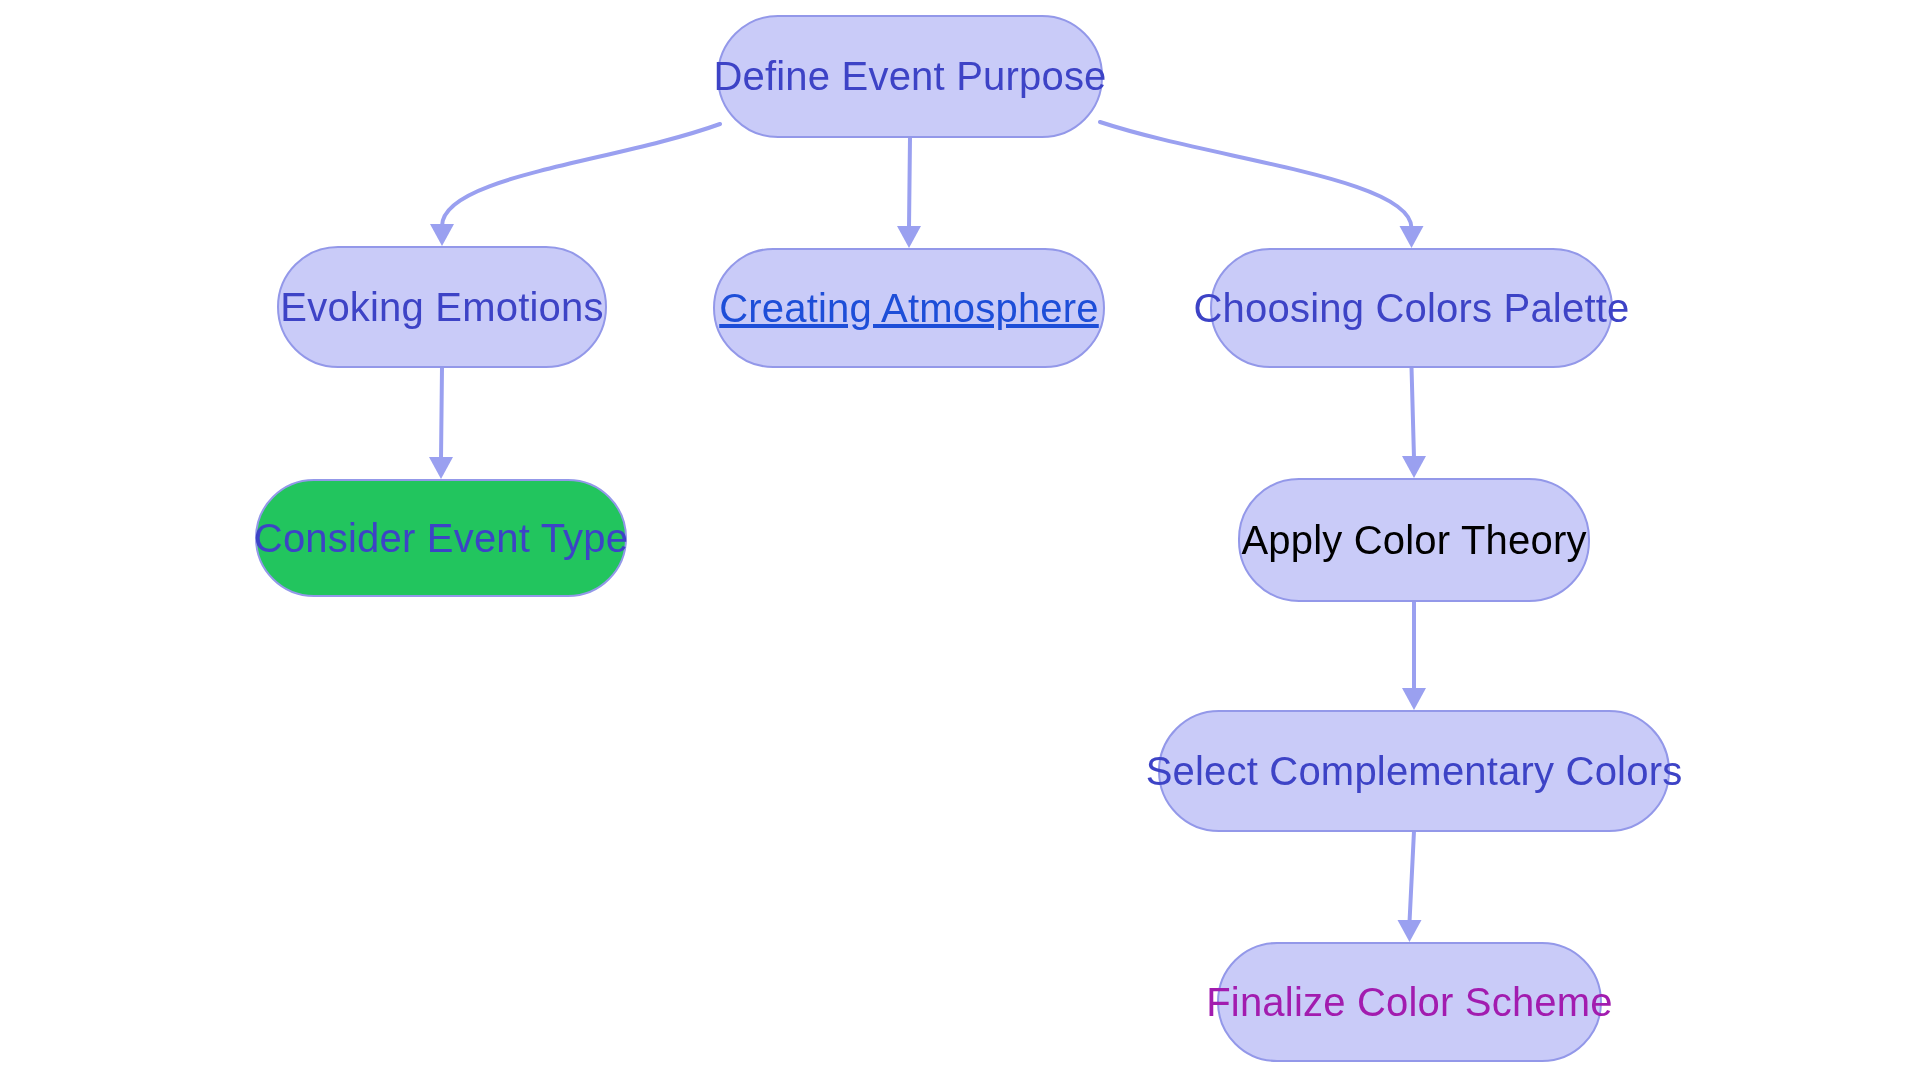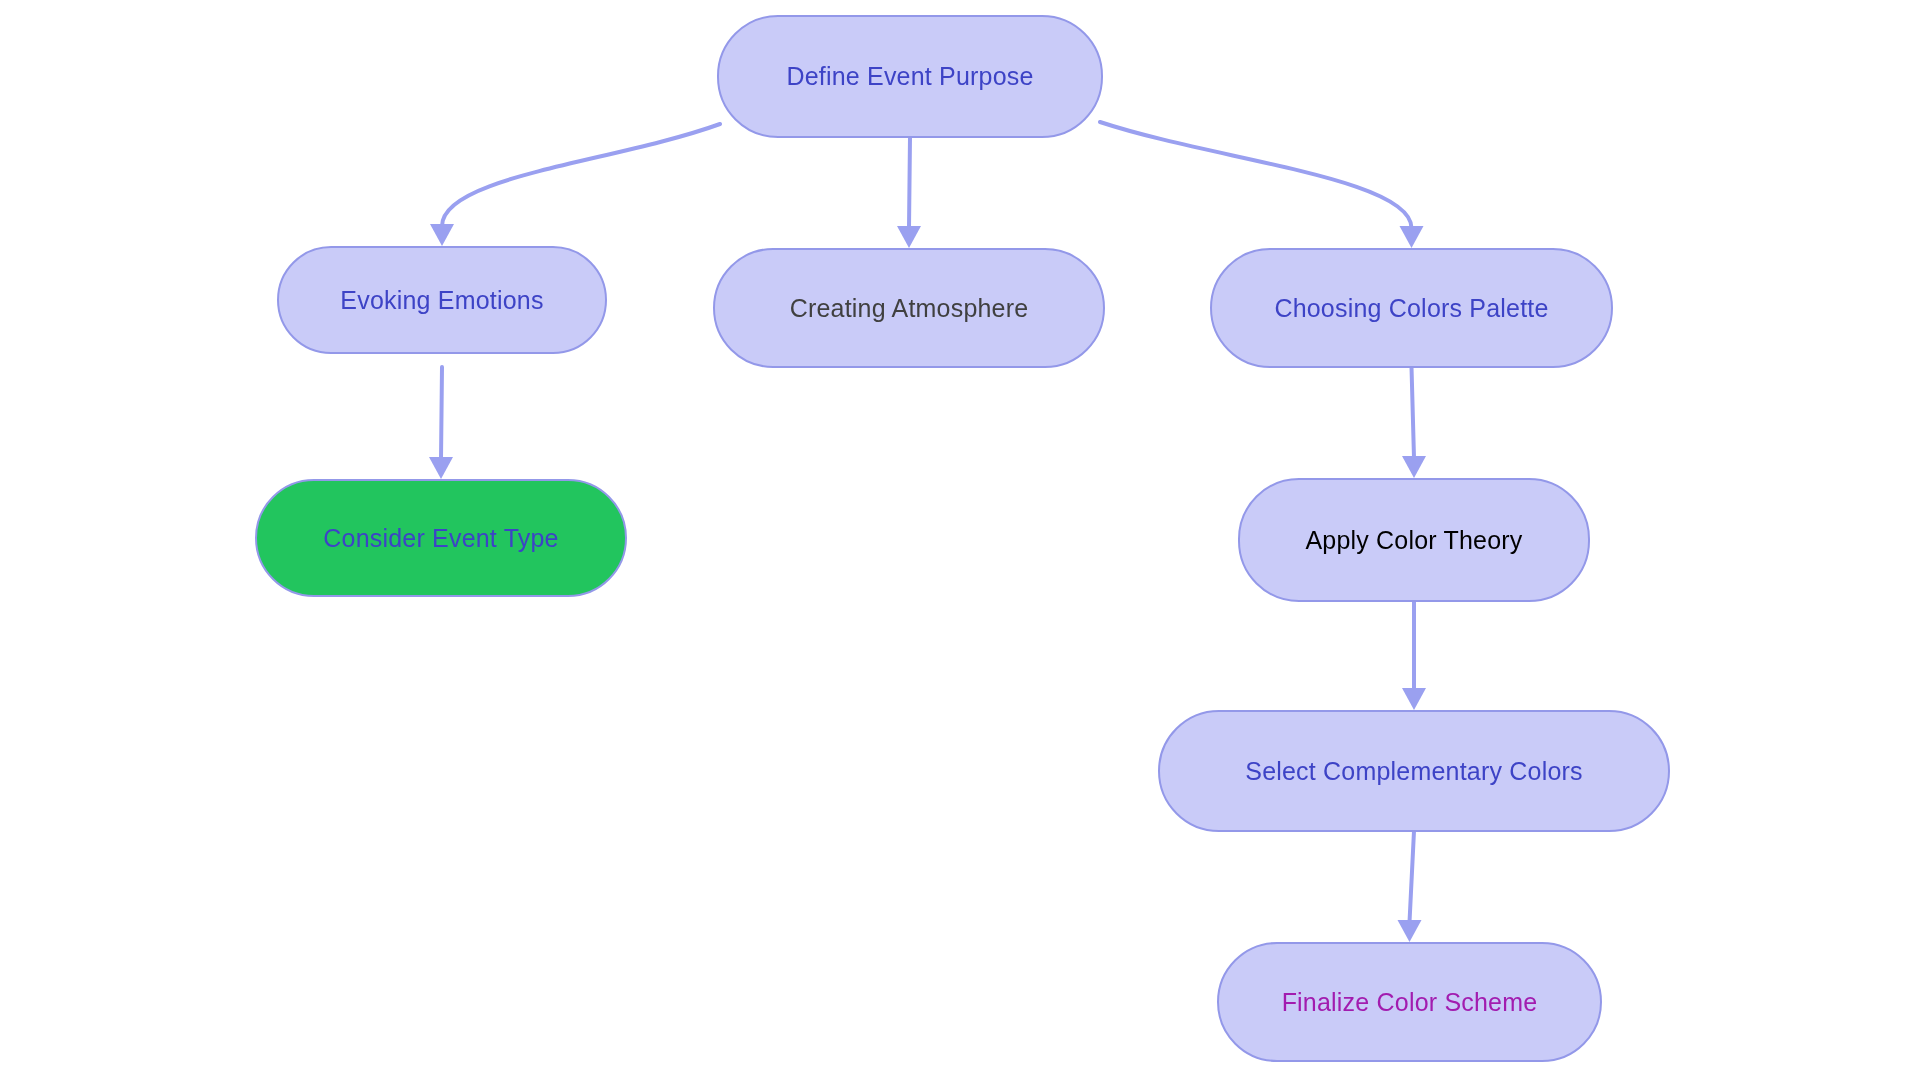--- a/index.html
+++ b/index.html
@@ -29,21 +29,21 @@
   .nodes { position: absolute; left: 0; top: 0; }
   .node {
     position: absolute;
     box-sizing: border-box;
     border: 2px solid;
     border-radius: 61px;
     display: flex;
     align-items: center;
     justify-content: center;
     text-align: center;
-    font-size: 25px;
+    font-size: 40px;
     letter-spacing: 0.2px;
     white-space: nowrap;
   }
 </style>
 </head>
 <body>
 
 <div class="canvas">
   <svg class="edges" width="1920" height="1083" viewBox="0 0 1920 1083">
       <path d="M 720 124 C 615 162, 442 176, 442 226" stroke="#9aa0f0"></path>
@@ -58,24 +58,24 @@
       <polygon points="1402,456 1426,456 1414,478" fill="#9aa0f0"></polygon>
       <path d="M 1414 601 L 1414 690" stroke="#9aa0f0"></path>
       <polygon points="1402,688 1426,688 1414,710" fill="#9aa0f0"></polygon>
       <path d="M 1414 831 L 1409.5 922" stroke="#9aa0f0"></path>
       <polygon points="1397.5,920 1421.5,920 1409.5,942" fill="#9aa0f0"></polygon>
     </svg>
   <div class="nodes">
       <div class="node" style="left: 717px; top: 15px; width: 386px; height: 123px; background: rgb(201, 203, 248); border-color: rgb(147, 152, 233); color: rgb(61, 67, 198);">
         <span>Define Event Purpose</span>
       </div>
-      <div class="node" style="left: 277px; top: 246px; width: 330px; height: 108px; background: rgb(201, 203, 248); border-color: rgb(147, 152, 233); color: rgb(61, 67, 198);">
+      <div class="node" style="left: 277px; top: 246px; width: 330px; height: 122px; background: rgb(201, 203, 248); border-color: rgb(147, 152, 233); color: rgb(61, 67, 198);">
         <span>Evoking Emotions</span>
       </div>
-      <div class="node" style="left: 713px; top: 248px; width: 392px; height: 120px; background: rgb(201, 203, 248); border-color: rgb(147, 152, 233); color: #404040;">
+      <div class="node" style="left: 713px; top: 248px; width: 392px; height: 120px; background: rgb(201, 203, 248); border-color: rgb(147, 152, 233); color: #1d4ed8; text-decoration: underline;">
         <span>Creating Atmosphere</span>
       </div>
       <div class="node" style="left: 1210px; top: 248px; width: 403px; height: 120px; background: rgb(201, 203, 248); border-color: rgb(147, 152, 233); color: rgb(61, 67, 198);">
         <span>Choosing Colors Palette</span>
       </div>
       <div class="node" style="left: 255px; top: 479px; width: 372px; height: 118px; background: #22c55e; border-color: rgb(147, 152, 233); color: rgb(61, 67, 198);">
         <span>Consider Event Type</span>
       </div>
       <div class="node" style="left: 1238px; top: 478px; width: 352px; height: 124px; background: rgb(201, 203, 248); border-color: rgb(147, 152, 233); color: #000000;">
         <span>Apply Color Theory</span>

